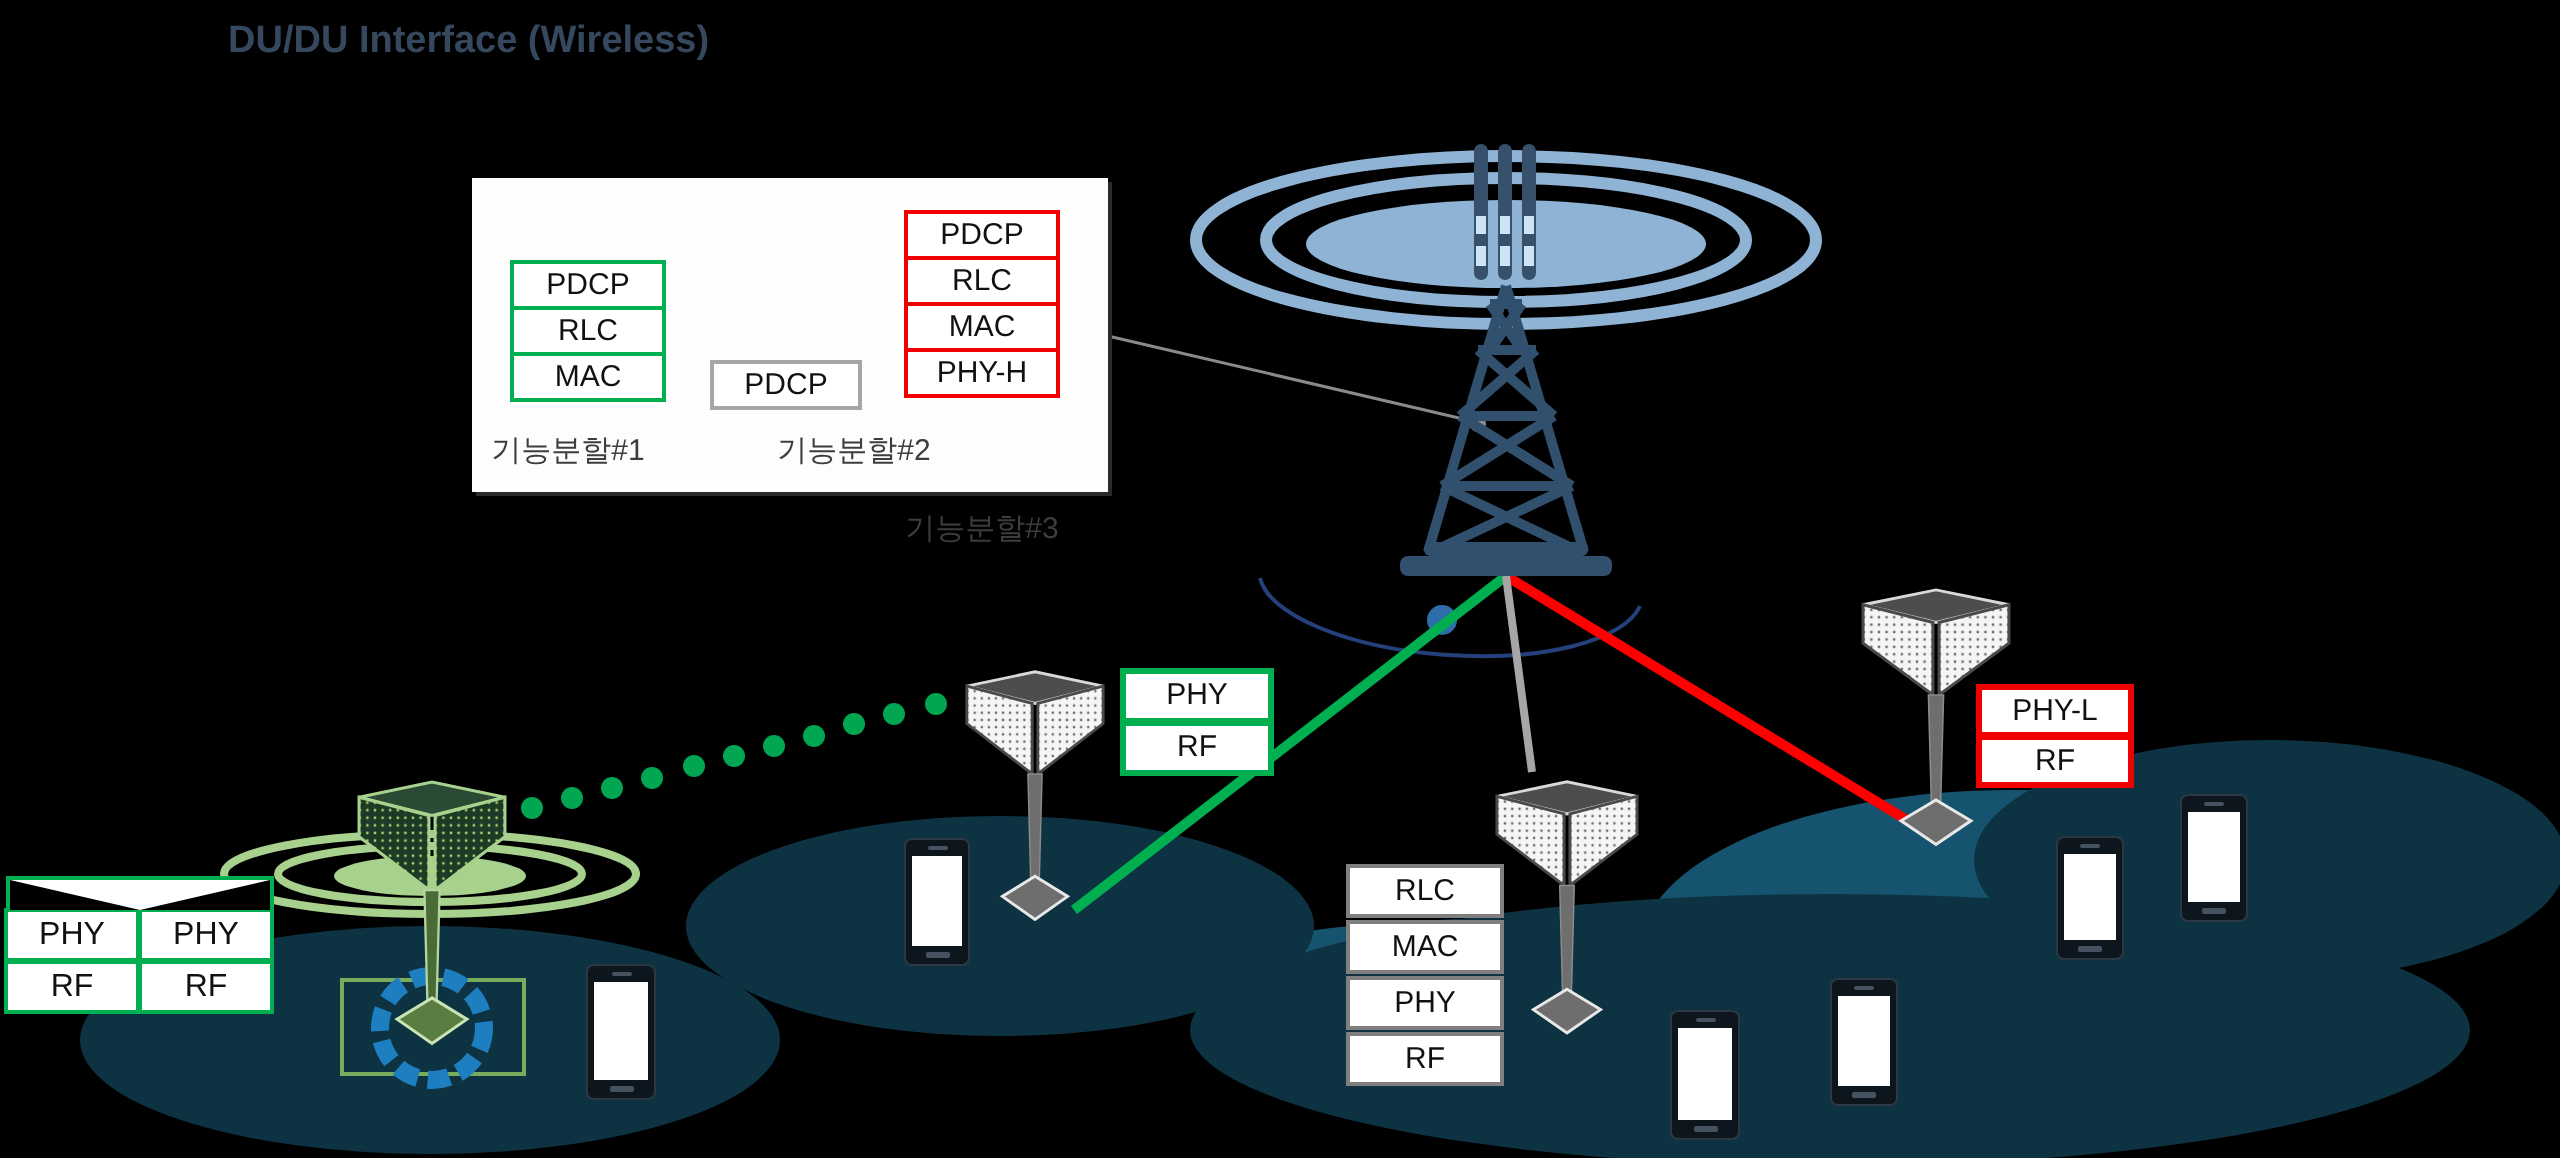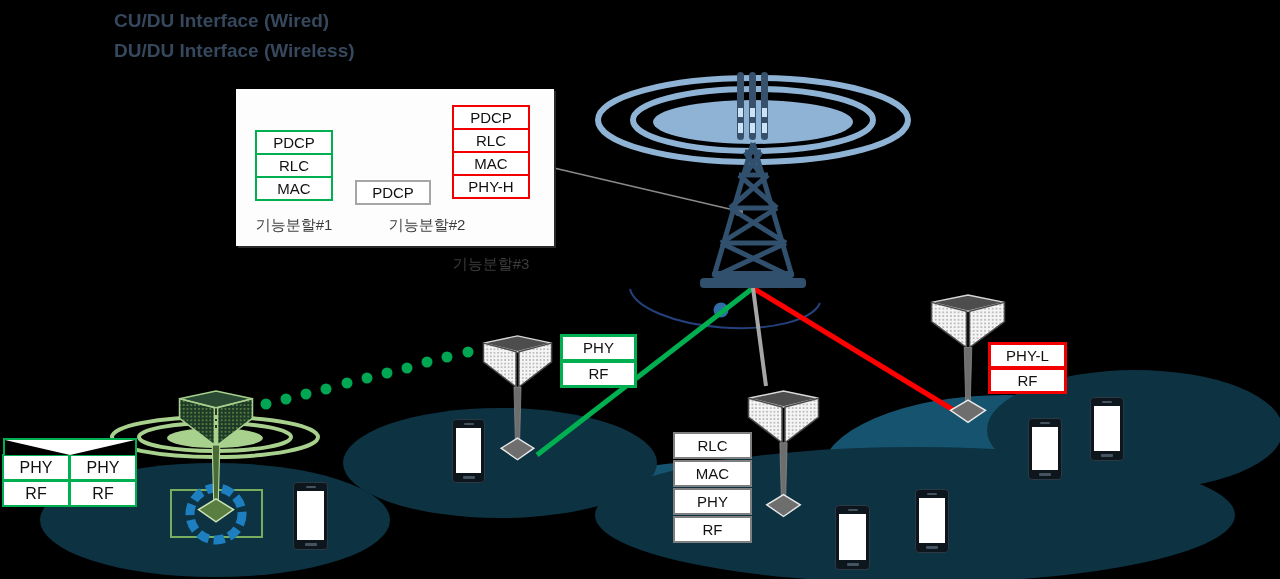--- a/index.html
+++ b/index.html
@@ -152,31 +152,30 @@
       <circle cx="216" cy="514" r="26" fill="none" stroke="#1e7fc0" stroke-width="9" stroke-dasharray="11 5"></circle>
       <use href="#du-tower-green" transform="translate(178,388) scale(0.76,0.76)"></use>
     </g>
 
     <use href="#du-tower-gray" transform="translate(482,333) scale(0.71,0.72)"></use>
     <use href="#du-tower-gray" transform="translate(747,388) scale(0.73,0.73)"></use>
     <use href="#du-tower-gray" transform="translate(930,292) scale(0.76,0.74)"></use>
   </svg>
 
   <div class="abs legend">
-    <div>CU/DU Interface (Wired)</div>
     <div>DU/DU Interface (Wireless)</div>
   </div>
 
   <div class="abs panel">
     <div class="stack green" style="left:19px;top:41px;width:78px;">
       <div class="srow">PDCP</div>
       <div class="srow">RLC</div>
       <div class="srow">MAC</div>
     </div>
-    <div class="slabel" style="left:58px;">기능분할#1</div>
+    <div class="slabel" style="left:48px;">기능분할#1</div>
 
     <div class="stack gray" style="left:119px;top:91px;width:76px;">
       <div class="srow">PDCP</div>
     </div>
     <div class="slabel" style="left:157px;margin-left:34px;">기능분할#2</div>
 
     <div class="stack red" style="left:216px;top:16px;width:78px;">
       <div class="srow">PDCP</div>
       <div class="srow">RLC</div>
       <div class="srow">MAC</div>

